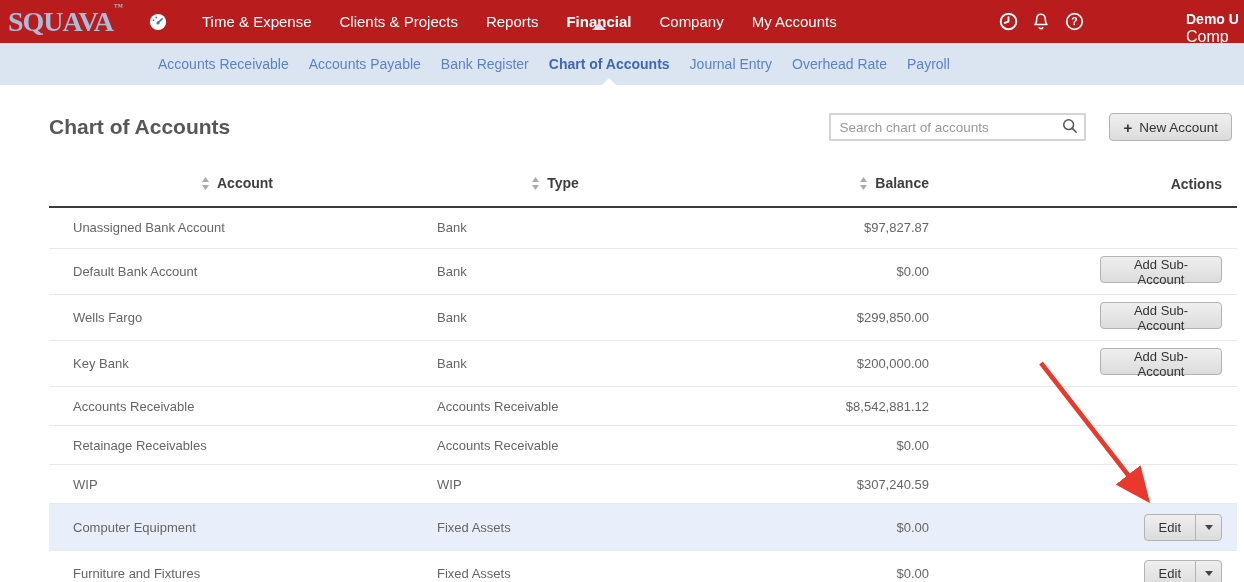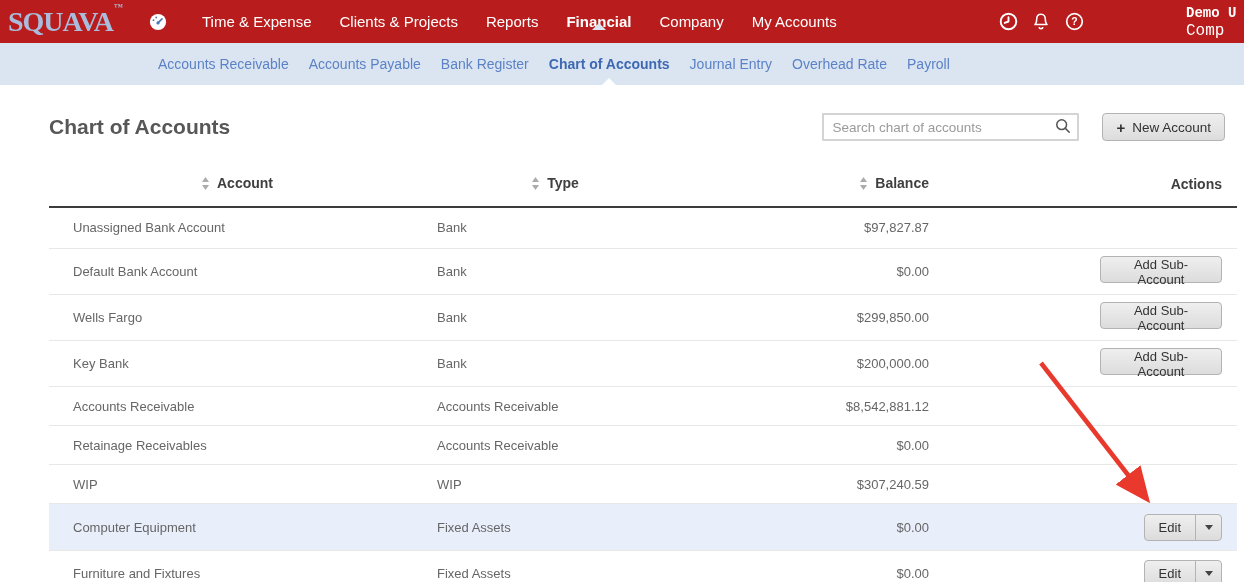--- a/index.html
+++ b/index.html
@@ -12,36 +12,36 @@
           letter-spacing:-1px; line-height:1; margin-right:26px; position:relative; }
   .logo sup { font-size:9px; letter-spacing:0; position:relative; top:-10px; left:1px; }
   .gauge-wrap { margin-right:20px; display:flex; align-items:center; }
   .nav-items { display:flex; align-items:center; height:43px; }
   .nav-item { display:flex; align-items:center; padding:0 14px; color:#fff; font-size:15px; cursor:pointer; position:relative; }
   .nav-item.active { font-weight:700; }
   .nav-item.active::after { content:""; position:absolute; bottom:0; left:50%; margin-left:-7px;
       border-left:7px solid transparent; border-right:7px solid transparent; border-bottom:7px solid #dbe5f2; }
   .nav-right { margin-left:auto; display:flex; align-items:center; gap:13px; padding-right:0; }
   .icon-btn { width:20px; height:20px; display:flex; align-items:center; justify-content:center; cursor:pointer; }
-  .user-block { position:absolute; left:1186px; top:5px; color:#fff;font-family:Liberation Mono, monospace; }
+  .user-block { position:absolute; left:1186px; top:11px; color:#fff; }
   .user-name { font-weight:700; font-size:14px; white-space:nowrap; }
   .user-company { font-size:16px; white-space:nowrap; margin-top:1px; }
 
   
   .subnav { height:42px; background:#dbe5f2; display:flex; align-items:stretch; padding-left:148px; }
   .subnav-item { display:flex; align-items:center; padding:0 10px; color:#5b82c6; font-size:14px; cursor:pointer; position:relative; }
   .subnav-item.active { color:#3e69b2; font-weight:700; }
   .subnav-item.active::after { content:""; position:absolute; bottom:0; left:50%; margin-left:-7px;
       border-left:7px solid transparent; border-right:7px solid transparent; border-bottom:7px solid #ffffff; }
 
   
   .content { padding:0 0 0 49px; }
   .page-head { display:flex; align-items:center; margin-top:20px; height:44px; }
   .page-title { font-size:21px; font-weight:700; color:#575757; }
-  .head-right { margin-left:auto; display:flex; align-items:center; gap:23px; margin-right:19px; }
+  .head-right { margin-left:auto; display:flex; align-items:center; gap:23px; margin-right:12px; }
   .search-wrap { position:relative; }
   .search-input { width:257px; height:28px; border:2px solid #d4d4d4; border-radius:1px; padding:0 30px 0 8px;
       font-size:13.5px; color:#444; outline:none; font-family:"Liberation Sans", sans-serif; }
   .search-input::placeholder { color:#9a9a9a; }
   .search-icon { position:absolute; right:8px; top:5px; }
   .btn { background:linear-gradient(#efefef,#dcdcdc); border:1px solid #b3b3b3; border-radius:4px;
       color:#333; font-size:13px; height:27px; padding:0 12px; cursor:pointer; font-family:"Liberation Sans", sans-serif; }
   .btn-new { height:28px; font-size:13.5px; padding:0 13px; display:flex; align-items:center; gap:7px; }
   .plus { font-weight:700; font-size:15px; }
 

